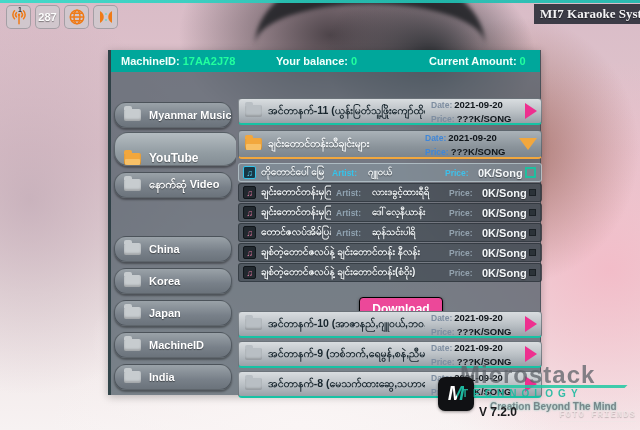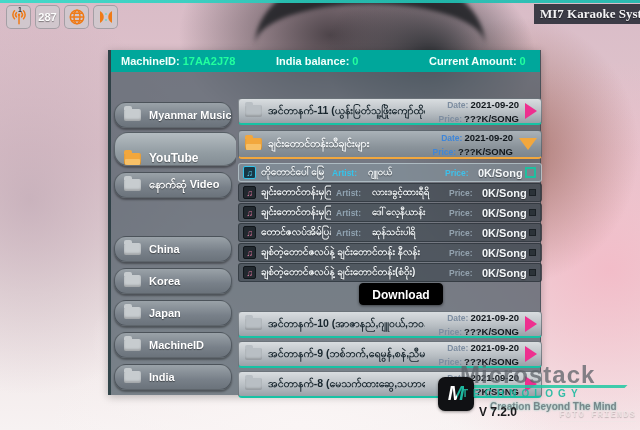--- a/index.html
+++ b/index.html
@@ -78,21 +78,21 @@
 
   .prow { position:absolute; left:0; width:304px; height:27px; border-radius:4px;
     background:linear-gradient(180deg,#d9dde0 0%,#b9bfc4 55%,#99a1a8 100%);
     border:1px solid rgba(70,78,85,.55); border-bottom:2px solid #17c2a4;
     display:flex; align-items:center; padding:0 4px 0 6px; gap:6px; }
   .prow.openrow { background:linear-gradient(180deg,#aab2b8 0%,#8b949b 60%,#7c858d 100%);
     border-bottom:2px solid #f2a73d; }
   .prow-title { flex:1; font-size:10.5px; font-weight:bold; color:#18262e; white-space:nowrap;
     overflow:hidden; }
   .prow.openrow .prow-title { color:#f5f8fa; text-shadow:0 1px 1px rgba(0,0,0,.4); }
-  .dp { width:88px; flex:0 0 auto; line-height:11px;text-align:right; }
+  .dp { width:88px; flex:0 0 auto; line-height:11px; }
   .dp .lab { font-size:8.5px; color:#7d8da0; font-weight:bold; margin-right:2px; }
   .dp.blue .lab { color:#3f86d8; }
   .dp .val { font-size:9.5px; color:#10161b; font-weight:bold; }
   .play { width:0; height:0; border-top:8px solid transparent; border-bottom:8px solid transparent;
     border-left:12px solid #ee2f8f; flex:0 0 auto; cursor:pointer; }
   .tri-down { width:0; height:0; border-left:9px solid transparent; border-right:9px solid transparent;
     border-top:12px solid #f2a73d; flex:0 0 auto; cursor:pointer; }
 
   
   .srow { position:absolute; left:0; width:304px; height:19px; border-radius:3px;
@@ -108,22 +108,22 @@
   .srow.sel .s-artist-lab { color:#35c3ea; }
   .s-artist { width:72px; flex:0 0 auto; font-size:9.5px; font-weight:bold; color:#f2f6f8;
     white-space:nowrap; overflow:hidden; text-shadow:0 1px 1px rgba(0,0,0,.45); }
   .s-price-lab { width:28px; flex:0 0 auto; font-size:8.5px; font-weight:bold; color:#93a2ae; }
   .srow.sel .s-price-lab { color:#3fc0ea; }
   .s-price { width:42px; flex:0 0 auto; font-size:11px; font-weight:bold; color:#f4f7f9;
     text-shadow:0 1px 1px rgba(0,0,0,.45); }
   .chk { width:7px; height:7px; background:#2b3238; border:1px solid #1a2025; flex:0 0 auto; cursor:pointer; }
   .chk.big { width:11px; height:11px; background:transparent; border:2px solid #1fbf9f; }
 
-  .download-btn { position:absolute; left:121px; top:209px; width:84px; height:22px;
-    background:#000000; color:#fff; font-size:12px; font-weight:bold; text-align:center;
+  .download-btn { position:absolute; left:121px; top:223px; width:84px; height:22px;
+    background:#ec4899; color:#fff; font-size:12px; font-weight:bold; text-align:center;
     line-height:22px; border-radius:4px; border:1px solid #000; cursor:pointer;
     box-shadow:0 1px 3px rgba(0,0,0,.5); }
 
   
   .wm { position:absolute; left:432px; top:355px; width:208px; height:66px; pointer-events:none; }
   .wm-logo { position:absolute; left:6px; top:22px; width:36px; height:34px; background:#101114;
     border-radius:7px; color:#f2f2f2; font-weight:bold; font-style:italic; font-size:20px;
     text-align:center; line-height:32px; box-shadow:0 1px 3px rgba(0,0,0,.4); }
   .wm-logo span { background:linear-gradient(90deg,#fff 55%,#1db9a0 55%);
     -webkit-background-clip:text; background-clip:text; color:transparent; }
@@ -187,21 +187,21 @@
 
   <div class="app-title">MI7 Karaoke System</div>
 
   <div class="panel">
 
     <div class="panel-head">
       <span class="ph-item ph-machine">
         <span>MachineID:</span><span class="ph-value">17AA2J78</span>
       </span>
       <span class="ph-item ph-balance">
-        <span>India balance:</span><span class="ph-value">0</span>
+        <span>Your balance:</span><span class="ph-value">0</span>
       </span>
       <span class="ph-item ph-amount">
         <span>Current Amount:</span><span class="ph-value">0</span>
       </span>
     </div>
 
     <div class="sidebar">
       <div class="side-item" style="top:28px">
         <span class="folder"></span>
         <span>Myanmar MusicStore</span>

